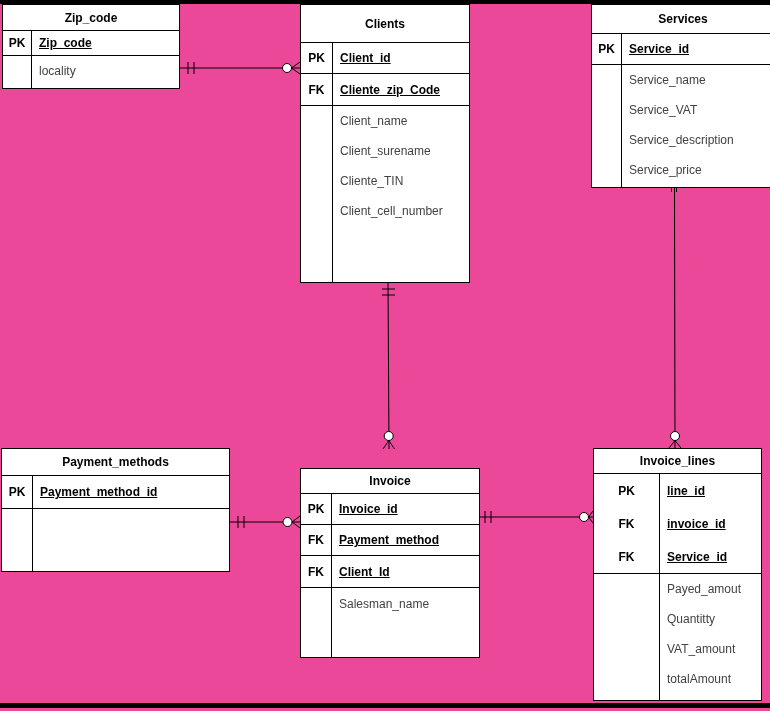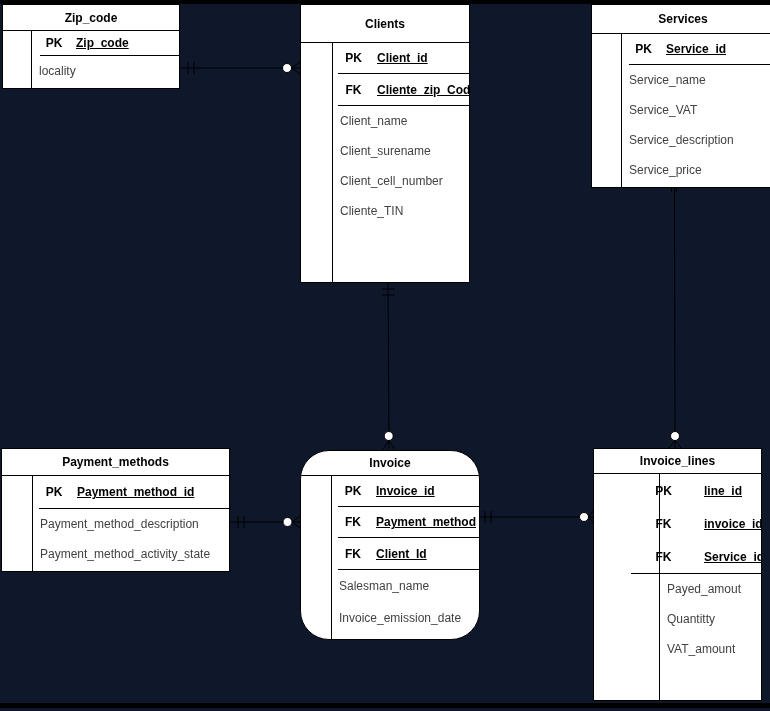--- a/index.html
+++ b/index.html
@@ -1,52 +1,52 @@
 <!DOCTYPE html>
 <html><head>
 <meta charset="utf-8">
 <style>
   html,body{margin:0;padding:0;background:#fff;}
   #stage{
-    position:relative;width:770px;height:711px;background:#0f172a;
+    position:relative;width:770px;height:711px;background:#ec4899;
     font-family:"Liberation Sans",sans-serif;font-size:12px;color:#000;
     overflow:hidden;
   }
   .hbar{position:absolute;left:0;width:770px;background:#000;}
   #bar-top{top:0;height:4px;}
   #bar-bottom{top:703px;height:5px;}
 
   .entity{
     position:absolute;background:#fff;border:1px solid #000;
     box-sizing:border-box;display:flex;flex-direction:column;overflow:hidden;
   }
   .e-title{
     flex:none;height:var(--hh);box-sizing:border-box;border-bottom:1px solid #000;
     display:flex;align-items:center;justify-content:center;font-weight:bold;
   }
-  .e-keys{flex:none;border-bottom:1px solid #000;margin-left:37px;}
+  .e-keys{flex:none;border-bottom:1px solid #000;}
   .e-attrs{flex:1 1 auto;}
   .row{display:flex;align-items:center;box-sizing:border-box;}
   .key-row{height:var(--krh);}
   .attr-row{height:var(--arh);}
   .keysep .key-row:not(:last-child){border-bottom:1px solid #000;}
   .kcol{
     flex:none;width:var(--kw);height:100%;display:flex;align-items:center;
     justify-content:center;font-weight:bold;
   }
   .fld{padding-left:8px;white-space:nowrap;}
   .key-row .fld{font-weight:bold;text-decoration:underline;color:#000;}
   .attr-row .fld{color:#424242;}
   .vsep{position:absolute;left:var(--kw);top:var(--hh);bottom:0;width:0;border-left:1px solid #000;}
 
   #e-zip_code        {left:2px;  top:4px;  width:178px;height:85px; --kw:28px;--hh:26px;--krh:24px;--arh:30px;}
   #e-clients         {left:300px;top:4px;  width:170px;height:279px;--kw:31px;--hh:38px;--krh:31px;--arh:30px;}
   #e-services        {left:591px;top:4px;  width:184px;height:184px;--kw:29px;--hh:29px;--krh:30px;--arh:30px;}
   #e-payment_methods {left:1px;  top:448px;width:229px;height:124px;--kw:30px;--hh:27px;--krh:32px;--arh:30px;}
-  #e-invoice         {left:300px;top:450px;width:180px;height:190px;border-radius:29px;--kw:30px;--hh:25px;--krh:31px;--arh:32px;}
+  #e-invoice         {left:300px;top:468px;width:180px;height:190px;--kw:30px;--hh:25px;--krh:31px;--arh:32px;}
   #e-invoice_lines   {left:593px;top:448px;width:169px;height:253px;text-align:right;--kw:65px;--hh:25px;--krh:33px;--arh:30px;}
 
   #edges{position:absolute;left:0;top:0;pointer-events:none;}
   #edges line{stroke:#000;stroke-width:1;}
   #edges circle{stroke:#000;stroke-width:1;fill:#fff;}
 </style>
 </head>
 <body>
 
 <div id="stage">
@@ -135,25 +135,25 @@
         <div class="row attr-row">
           <div class="kcol"></div>
           <div class="fld">Client_name</div>
         </div>
         <div class="row attr-row">
           <div class="kcol"></div>
           <div class="fld">Client_surename</div>
         </div>
         <div class="row attr-row">
           <div class="kcol"></div>
+          <div class="fld">Cliente_TIN</div>
+        </div>
+        <div class="row attr-row">
+          <div class="kcol"></div>
           <div class="fld">Client_cell_number</div>
-        </div>
-        <div class="row attr-row">
-          <div class="kcol"></div>
-          <div class="fld">Cliente_TIN</div>
         </div>
       </div>
     <div class="vsep"></div>
   </div>
 
   <div class="entity keysep" id="e-services">
     <div class="e-title">Services</div>
     <div class="e-keys">
         <div class="row key-row">
           <div class="kcol">PK</div>
@@ -182,30 +182,20 @@
   </div>
 
   <div class="entity keysep" id="e-payment_methods">
     <div class="e-title">Payment_methods</div>
     <div class="e-keys">
         <div class="row key-row">
           <div class="kcol">PK</div>
           <div class="fld">Payment_method_id</div>
         </div>
       </div>
-    <div class="e-attrs">
-        <div class="row attr-row">
-          <div class="kcol"></div>
-          <div class="fld">Payment_method_description</div>
-        </div>
-        <div class="row attr-row">
-          <div class="kcol"></div>
-          <div class="fld">Payment_method_activity_state</div>
-        </div>
-      </div>
     <div class="vsep"></div>
   </div>
 
   <div class="entity keysep" id="e-invoice">
     <div class="e-title">Invoice</div>
     <div class="e-keys">
         <div class="row key-row">
           <div class="kcol">PK</div>
           <div class="fld">Invoice_id</div>
         </div>
@@ -216,24 +206,20 @@
         <div class="row key-row">
           <div class="kcol">FK</div>
           <div class="fld">Client_Id</div>
         </div>
       </div>
     <div class="e-attrs">
         <div class="row attr-row">
           <div class="kcol"></div>
           <div class="fld">Salesman_name</div>
         </div>
-        <div class="row attr-row">
-          <div class="kcol"></div>
-          <div class="fld">Invoice_emission_date</div>
-        </div>
       </div>
     <div class="vsep"></div>
   </div>
 
   <div class="entity" id="e-invoice_lines">
     <div class="e-title">Invoice_lines</div>
     <div class="e-keys">
         <div class="row key-row">
           <div class="kcol">PK</div>
           <div class="fld">line_id</div>
@@ -253,17 +239,21 @@
           <div class="fld">Payed_amout</div>
         </div>
         <div class="row attr-row">
           <div class="kcol"></div>
           <div class="fld">Quantitty</div>
         </div>
         <div class="row attr-row">
           <div class="kcol"></div>
           <div class="fld">VAT_amount</div>
         </div>
+        <div class="row attr-row">
+          <div class="kcol"></div>
+          <div class="fld">totalAmount</div>
+        </div>
       </div>
     <div class="vsep"></div>
   </div>
 
 </div>
 
 </body></html>

